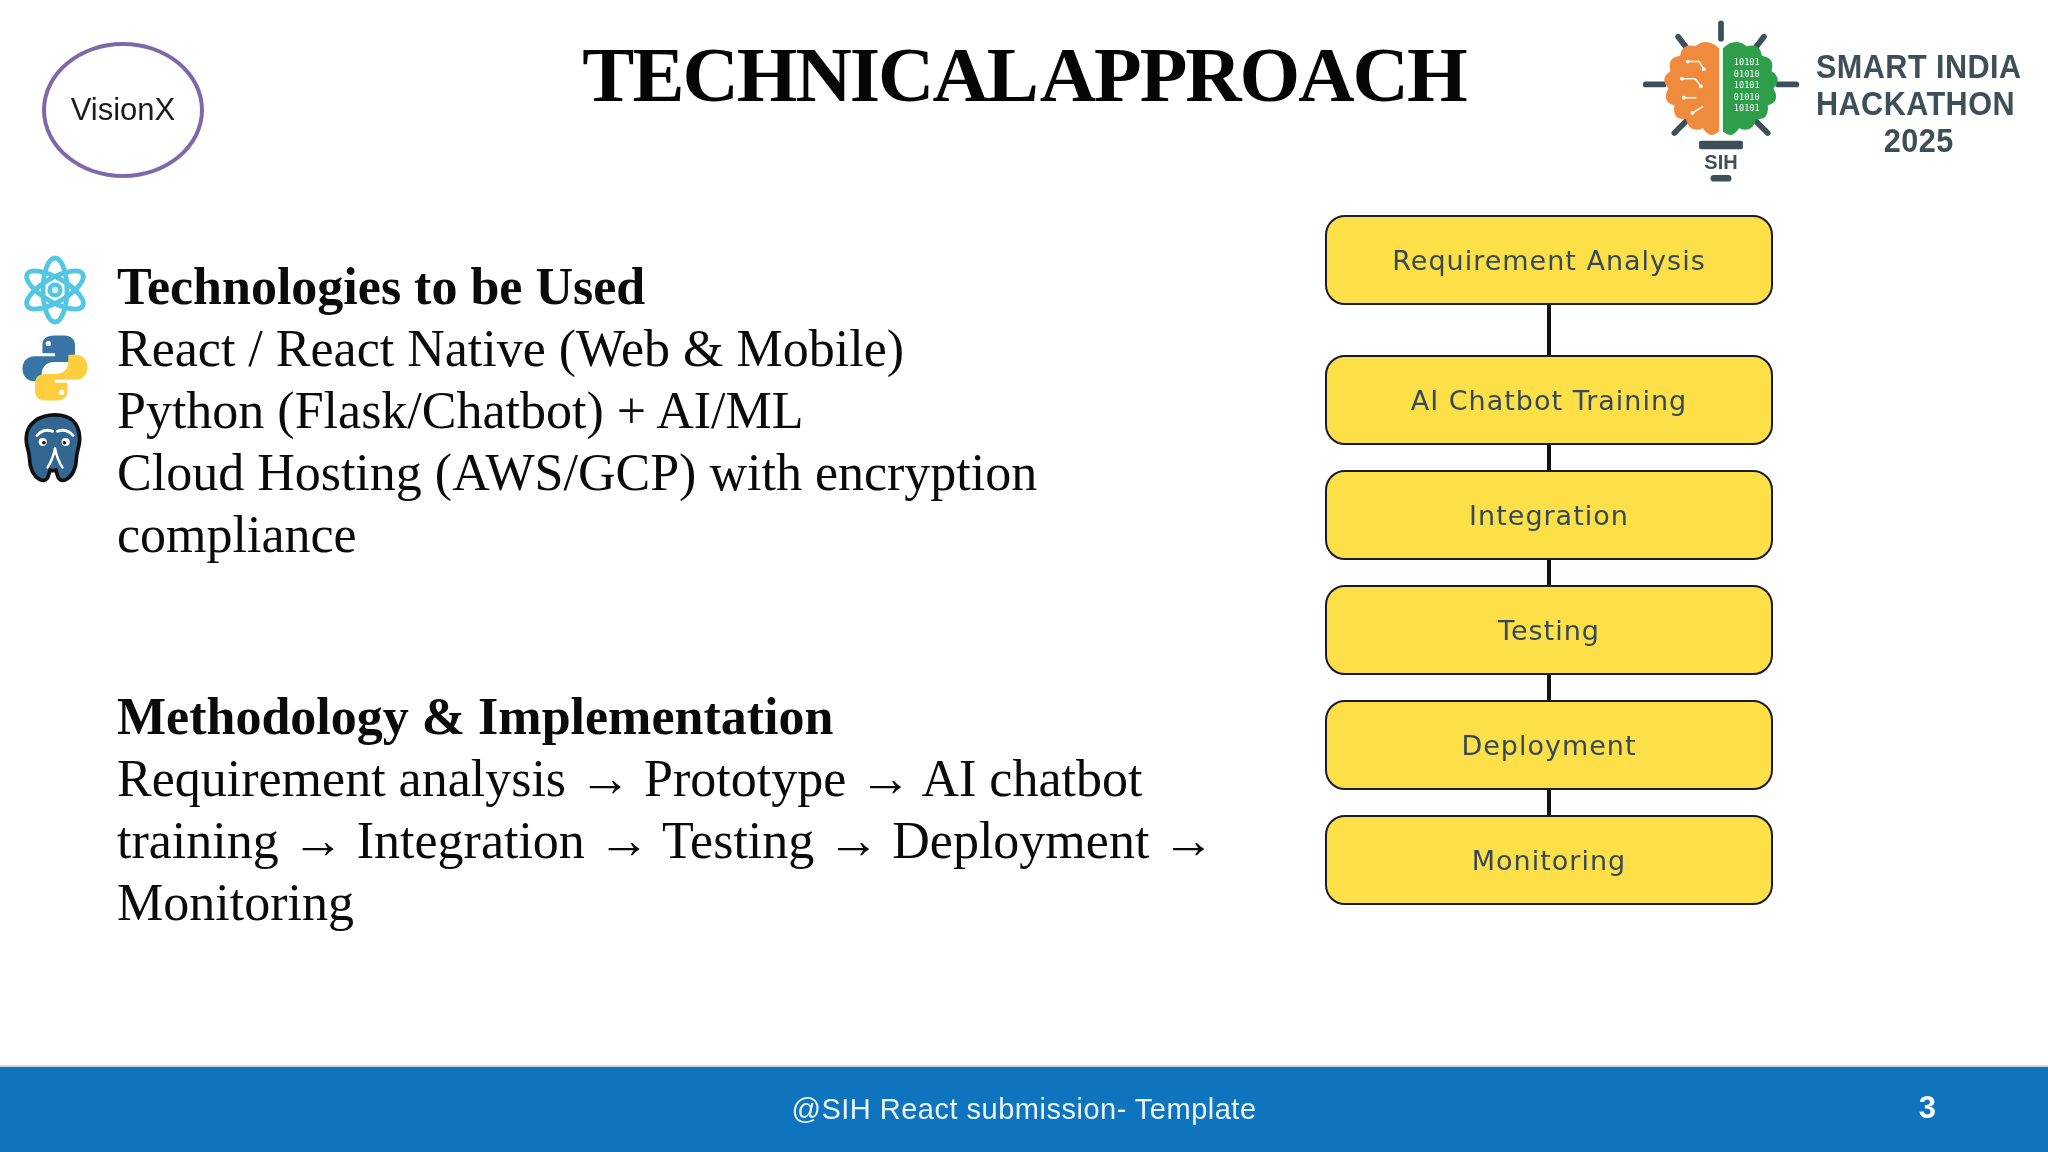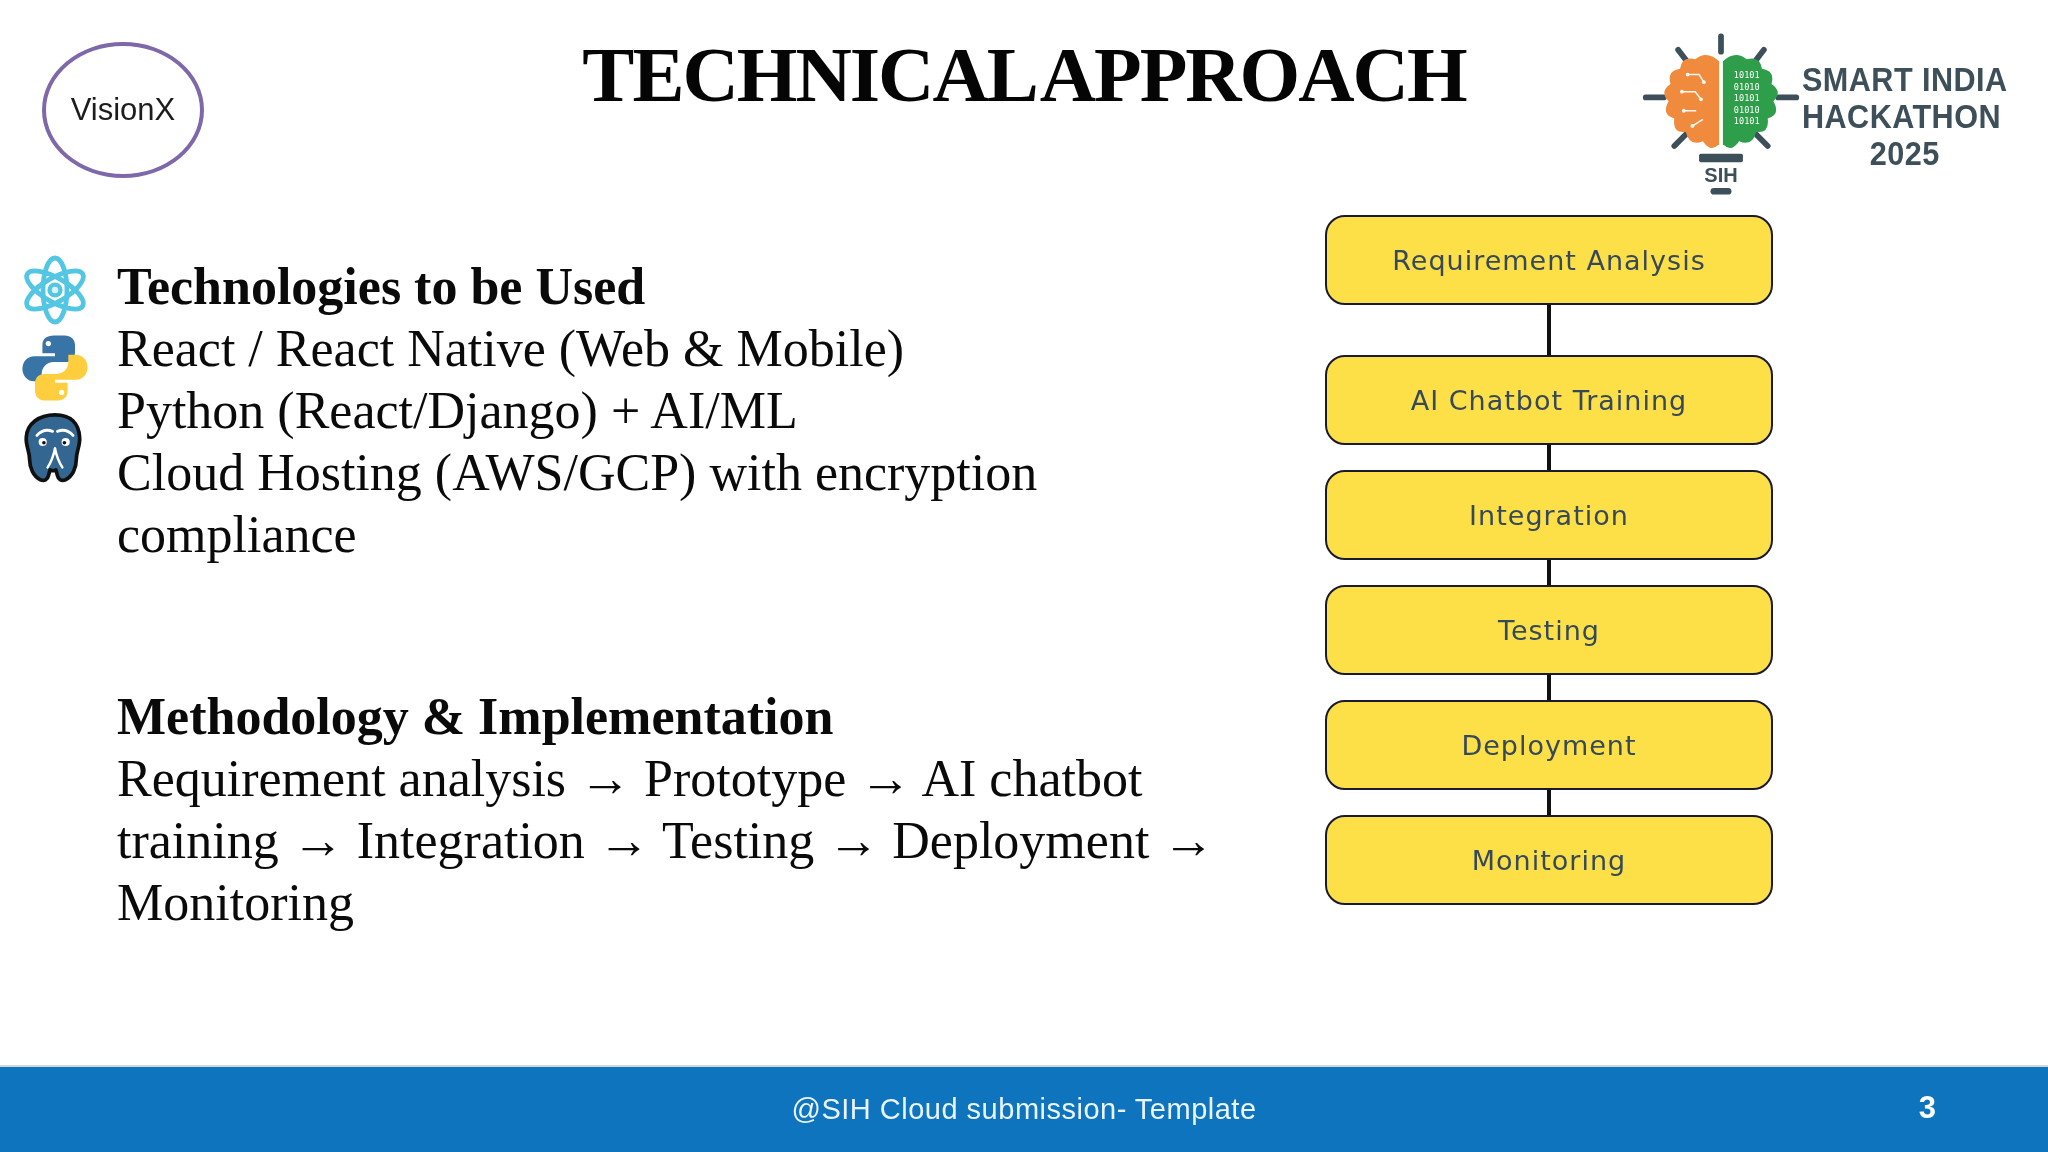--- a/index.html
+++ b/index.html
@@ -21,22 +21,22 @@
     font-size:31px; color:#1c1c1c;
   }
   .title {
     position:absolute; left:0; right:0; top:30px;
     text-align:center; font-weight:700; font-size:78px;
     letter-spacing:-2px; word-spacing:-6px; color:#050505;
   }
 
   
   .sih-logo {
-    position:absolute; right:26px; top:22px; width:382px; height:188px;
-    display:flex; align-items:center; gap:0;
+    position:absolute; right:26px; top:9px; width:382px; height:188px;
+    display:flex; align-items:center; gap:14px;
   }
   .sih-logo svg { flex:0 0 auto; }
   .sih-wordmark {
     font-family:"Liberation Sans","DejaVu Sans",sans-serif;
     font-weight:700; font-size:34px; line-height:37px; color:#3D4F58;
     transform:scaleX(0.9); transform-origin:left center;
     letter-spacing:0.5px; white-space:nowrap;
   }
   .sih-wordmark .center { text-align:center; }
 
@@ -168,21 +168,21 @@
       <circle cx="36.5" cy="40" r="2.2" fill="#101010"></circle>
     <circle cx="63" cy="39" r="5" fill="#ffffff"></circle>
       <circle cx="61.5" cy="40" r="2.2" fill="#101010"></circle>
     <path d="M50 47 c-2 10 -5 17 -9 23" stroke="#ffffff" stroke-width="3" fill="none" stroke-linecap="round"></path>
     <path d="M50 47 c2 10 5 17 9 23" stroke="#ffffff" stroke-width="3" fill="none" stroke-linecap="round"></path>
   </svg>
 
   <div class="text-block tb1">
     <div class="line heading">Technologies to be Used</div>
     <div class="line">React / React Native (Web &amp; Mobile)</div>
-    <div class="line">Python (React/Django) + AI/ML</div>
+    <div class="line">Python (Flask/Chatbot) + AI/ML</div>
     <div class="line">Cloud Hosting (AWS/GCP) with encryption</div>
     <div class="line">compliance</div>
   </div>
 
   <div class="text-block tb2">
     <div class="line heading">Methodology &amp; Implementation</div>
     <div class="line">Requirement analysis → Prototype → AI chatbot</div>
     <div class="line">training → Integration → Testing → Deployment →</div>
     <div class="line">Monitoring</div>
   </div>
@@ -197,17 +197,17 @@
     <div class="fc-conn"></div>
     <div class="fc-box">Testing</div>
     <div class="fc-conn"></div>
     <div class="fc-box">Deployment</div>
     <div class="fc-conn"></div>
     <div class="fc-box">Monitoring</div>
   </div>
 
   <div class="footer-divider"></div>
   <div class="footer">
-    <span class="footer-text">@SIH Cloud submission- Template</span>
+    <span class="footer-text">@SIH React submission- Template</span>
     <span class="page-num">3</span>
   </div>
 
 </div>
 
 </body></html>

